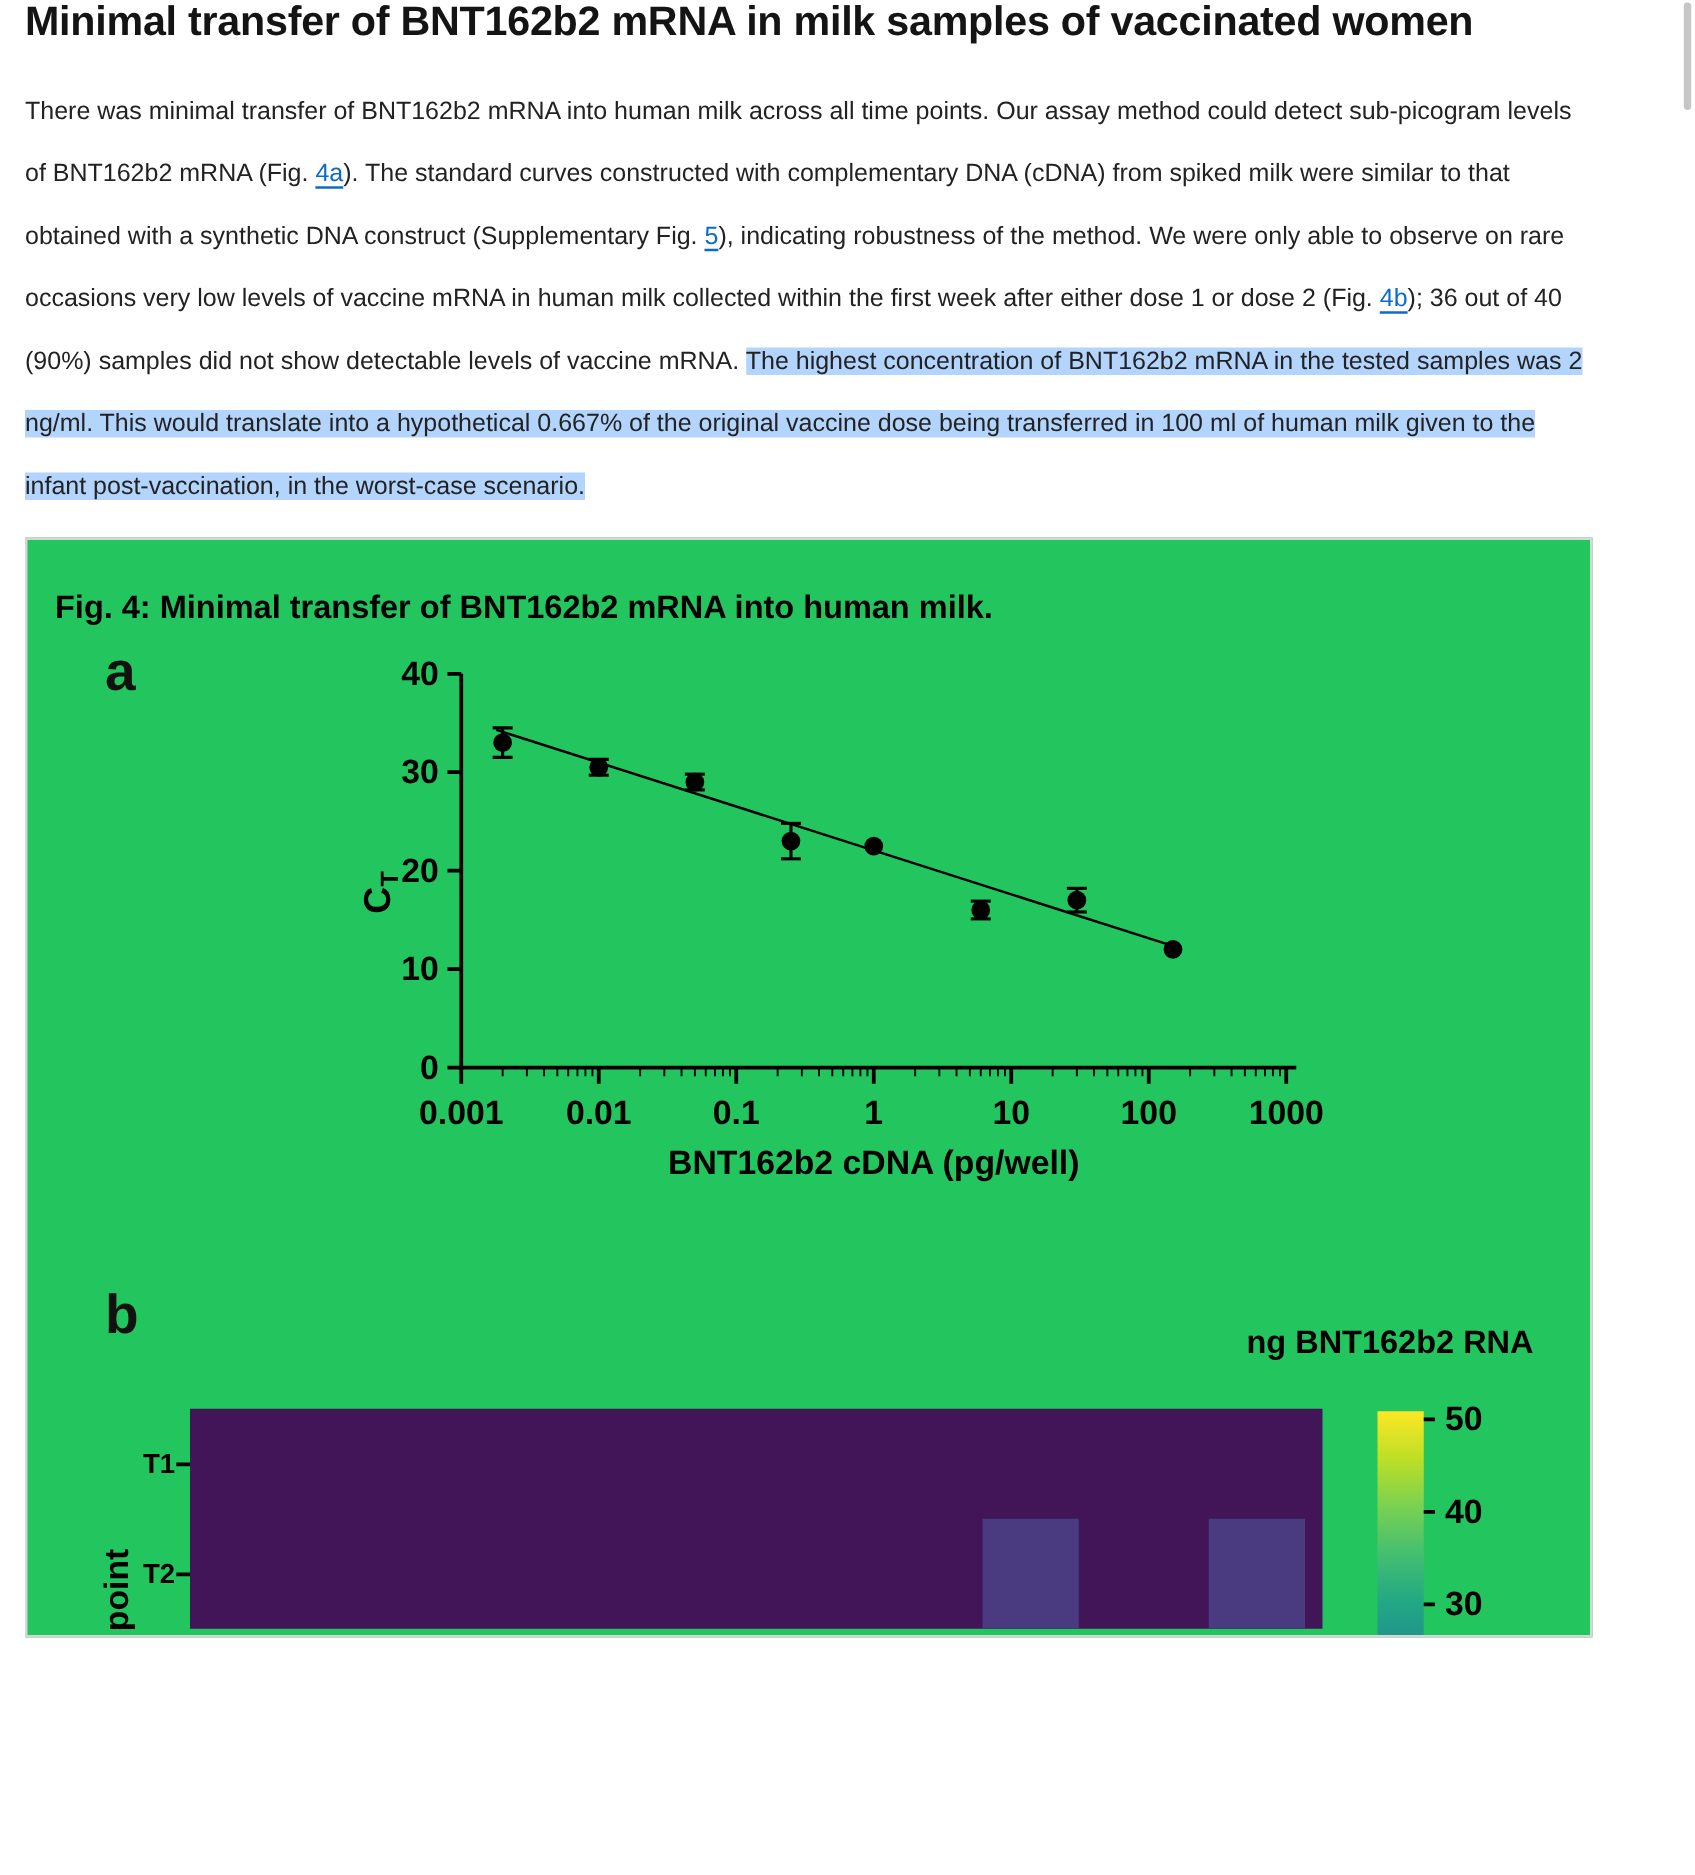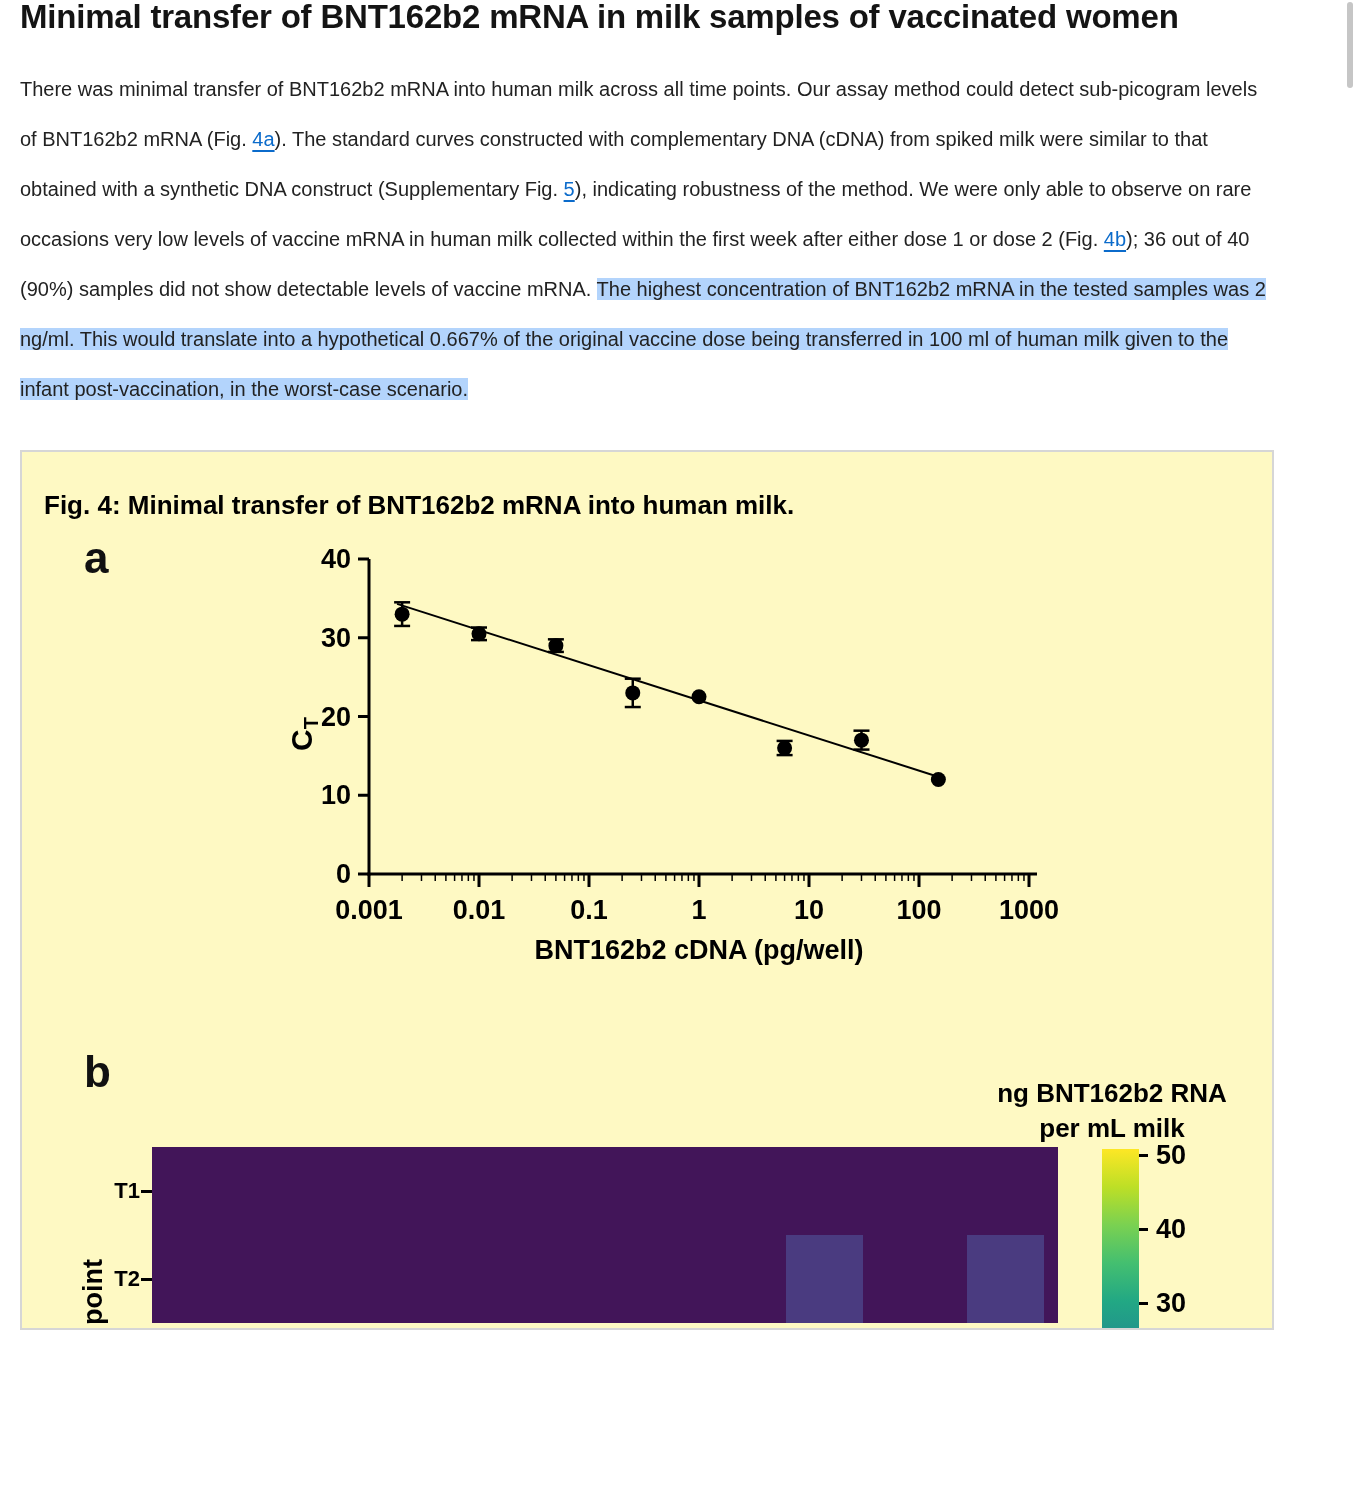--- a/index.html
+++ b/index.html
@@ -23,24 +23,24 @@
   }
   a.fig-link {
     color: var(--link-color, #0b6bcb);
     text-decoration: underline; text-underline-offset: 4px;
     cursor: pointer;
   }
   .highlight { background: var(--selection-color, #b3d4fc); }
 
   .figure-box {
     position: relative;
-    margin-top: 36px;
+    margin-top: 16px;
     width: 1254px; height: 880px;
     border: 2px solid #d6d6d6;
-    background: #fef9c3;
+    background: #22c55e;
     overflow: hidden;
   }
   .fig-caption {
     position: absolute; left: 22px; top: 38px;
     font-weight: 700; font-size: 26px; color: #000000;
   }
   .panel-label {
     position: absolute; font-weight: 700; font-size: 44px; color: #111111;
     line-height: 44px;
   }
@@ -217,21 +217,20 @@
           </g>
         <text transform="translate(58,190) rotate(-90)" text-anchor="middle" fill="#000"><tspan font-size="30" font-weight="bold">C</tspan><tspan font-size="20" font-weight="bold" dy="6">T</tspan></text>
         <text x="445" y="415" text-anchor="middle" fill="#000" font-size="27" font-weight="bold">BNT162b2 cDNA (pg/well)</text>
       </svg>
     </div>
 
     <div class="panel-label" id="panel-b-label">b</div>
 
     <div class="legend-title">
       <div>ng BNT162b2 RNA</div>
-      <div>per mL milk</div>
     </div>
 
     <div id="heatmap" style="background: rgb(66, 21, 89);">
         <div class="hm-cell" style="left: 70%; top: 50%; width: 8.5%; height: 50%; background: rgb(74, 59, 128);"></div>
         <div class="hm-cell" style="left: 90%; top: 50%; width: 8.5%; height: 50%; background: rgb(74, 59, 128);"></div>
       </div>
 
     <div id="time-axis-label">
       <span>Time point</span>
     </div>

